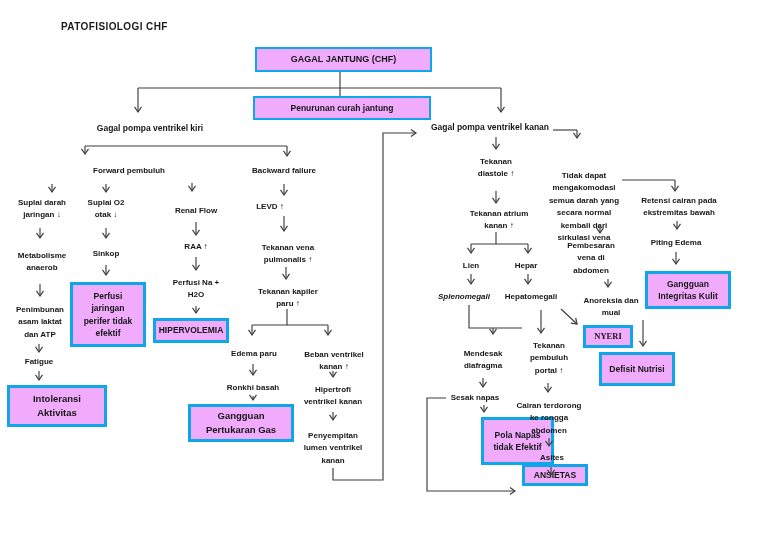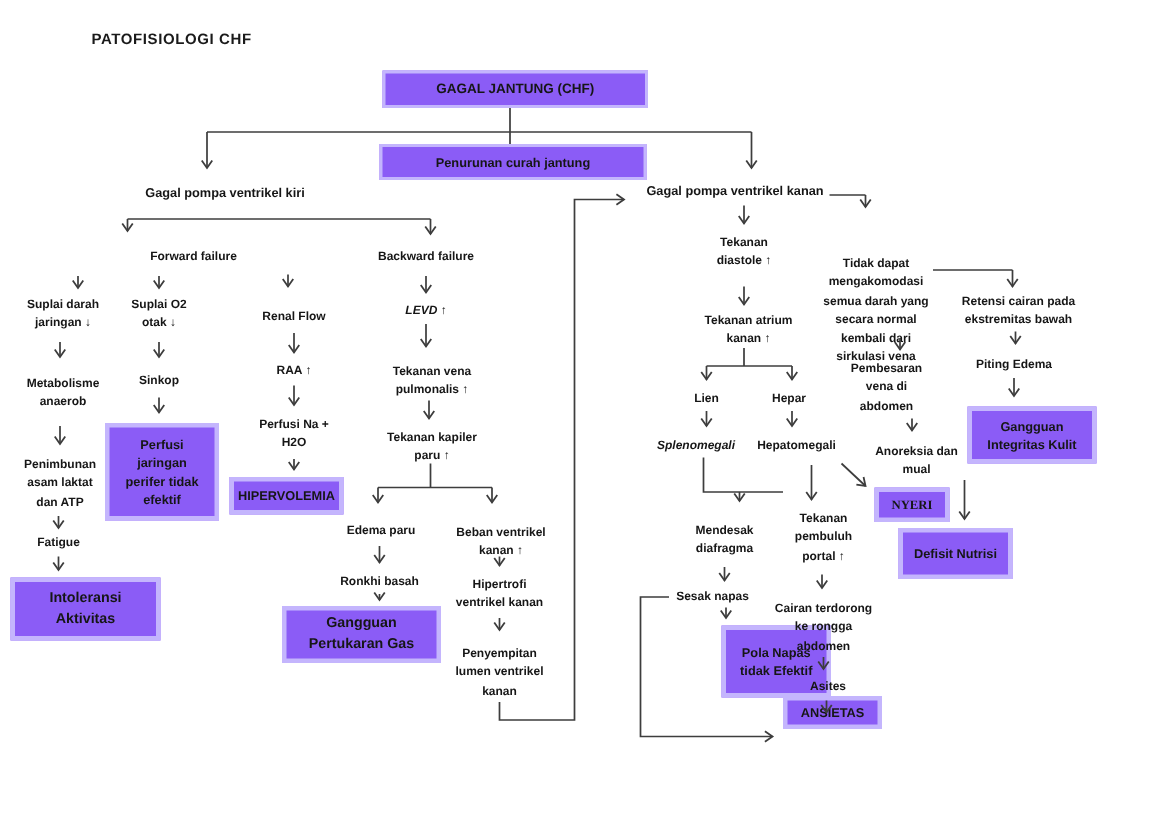--- a/index.html
+++ b/index.html
@@ -9,38 +9,38 @@
   }
   #title {
     position:absolute; left:29px; top:21px; font-size:10px; font-weight:bold;
     letter-spacing:.4px; color:#1a1a1a; white-space:pre;padding-left:32px;
   }
   .node {
     position:absolute; color:#161616; font-weight:bold; text-align:center;
     white-space:pre-line; line-height:1.55; box-sizing:border-box;
   }
   .box {
-    border:3px solid #c4b5fd; background:#8b5cf6; display:flex;
+    border:3px solid #0ea5e9; background:#f0abfc; display:flex;
     align-items:center; justify-content:center; line-height:1.45;
   }
   .hdr { border-width:2.5px; }
   svg.wires { position:absolute; left:0; top:0; pointer-events:none; }
 </style>
 </head>
 <body>
 
 <div id="page">
   <div id="title">PATOFISIOLOGI CHF</div>
 
   <div id="diagram">
       <div class="node box hdr" style="left: 255px; top: 47px; width: 177px; height: 25px; font-size: 9px;">GAGAL JANTUNG (CHF)</div>
       <div class="node box hdr" style="left: 253px; top: 96px; width: 178px; height: 24px; font-size: 8.5px;">Penurunan curah jantung</div>
       <div class="node" style="left: 85px; top: 122px; width: 130px; font-size: 8.5px;">Gagal pompa ventrikel kiri</div>
       <div class="node" style="left: 425px; top: 121px; width: 130px; font-size: 8.5px;">Gagal pompa ventrikel kanan</div>
-      <div class="node" style="left: 87px; top: 165px; width: 84px; font-size: 8px;">Forward failure</div>
+      <div class="node" style="left: 87px; top: 165px; width: 84px; font-size: 8px;">Forward pembuluh</div>
       <div class="node" style="left: 242px; top: 165px; width: 84px; font-size: 8px;">Backward failure</div>
       <div class="node" style="left: 11px; top: 197px; width: 62px; font-size: 8px;">Suplai darah
 jaringan ↓</div>
       <div class="node" style="left: 75px; top: 197px; width: 62px; font-size: 8px;">Suplai O2
 otak ↓</div>
       <div class="node" style="left: 9px; top: 250px; width: 66px; font-size: 8px;">Metabolisme
 anaerob</div>
       <div class="node" style="left: 80px; top: 248px; width: 52px; font-size: 8px;">Sinkop</div>
       <div class="node" style="left: 8px; top: 304px; width: 64px; font-size: 8px;">Penimbunan
 asam laktat
@@ -50,21 +50,21 @@
 Aktivitas</div>
       <div class="node box" style="left: 70px; top: 282px; width: 76px; height: 65px; font-size: 8.5px;">Perfusi
 jaringan
 perifer tidak
 efektif</div>
       <div class="node" style="left: 166px; top: 205px; width: 60px; font-size: 8px;">Renal Flow</div>
       <div class="node" style="left: 171px; top: 241px; width: 50px; font-size: 8px; text-align: center;">RAA ↑</div>
       <div class="node" style="left: 161px; top: 277px; width: 70px; font-size: 8px;">Perfusi Na +
 H2O</div>
       <div class="node box" style="left: 153px; top: 318px; width: 76px; height: 25px; font-size: 8.5px;">HIPERVOLEMIA</div>
-      <div class="node" style="left: 259px; top: 201px; width: 50px; font-size: 8px; font-style: italic;">LEVD ↑</div>
+      <div class="node" style="left: 245px; top: 201px; width: 50px; font-size: 8px;">LEVD ↑</div>
       <div class="node" style="left: 251px; top: 242px; width: 74px; font-size: 8px;">Tekanan vena
 pulmonalis ↑</div>
       <div class="node" style="left: 249px; top: 286px; width: 78px; font-size: 8px;">Tekanan kapiler
 paru ↑</div>
       <div class="node" style="left: 223px; top: 348px; width: 62px; font-size: 8px;">Edema paru</div>
       <div class="node" style="left: 221px; top: 382px; width: 64px; font-size: 8px;">Ronkhi basah</div>
       <div class="node box" style="left: 188px; top: 404px; width: 106px; height: 38px; font-size: 9.5px;">Gangguan
 Pertukaran Gas</div>
       <div class="node" style="left: 295px; top: 349px; width: 78px; font-size: 8px;">Beban ventrikel
 kanan ↑</div>

